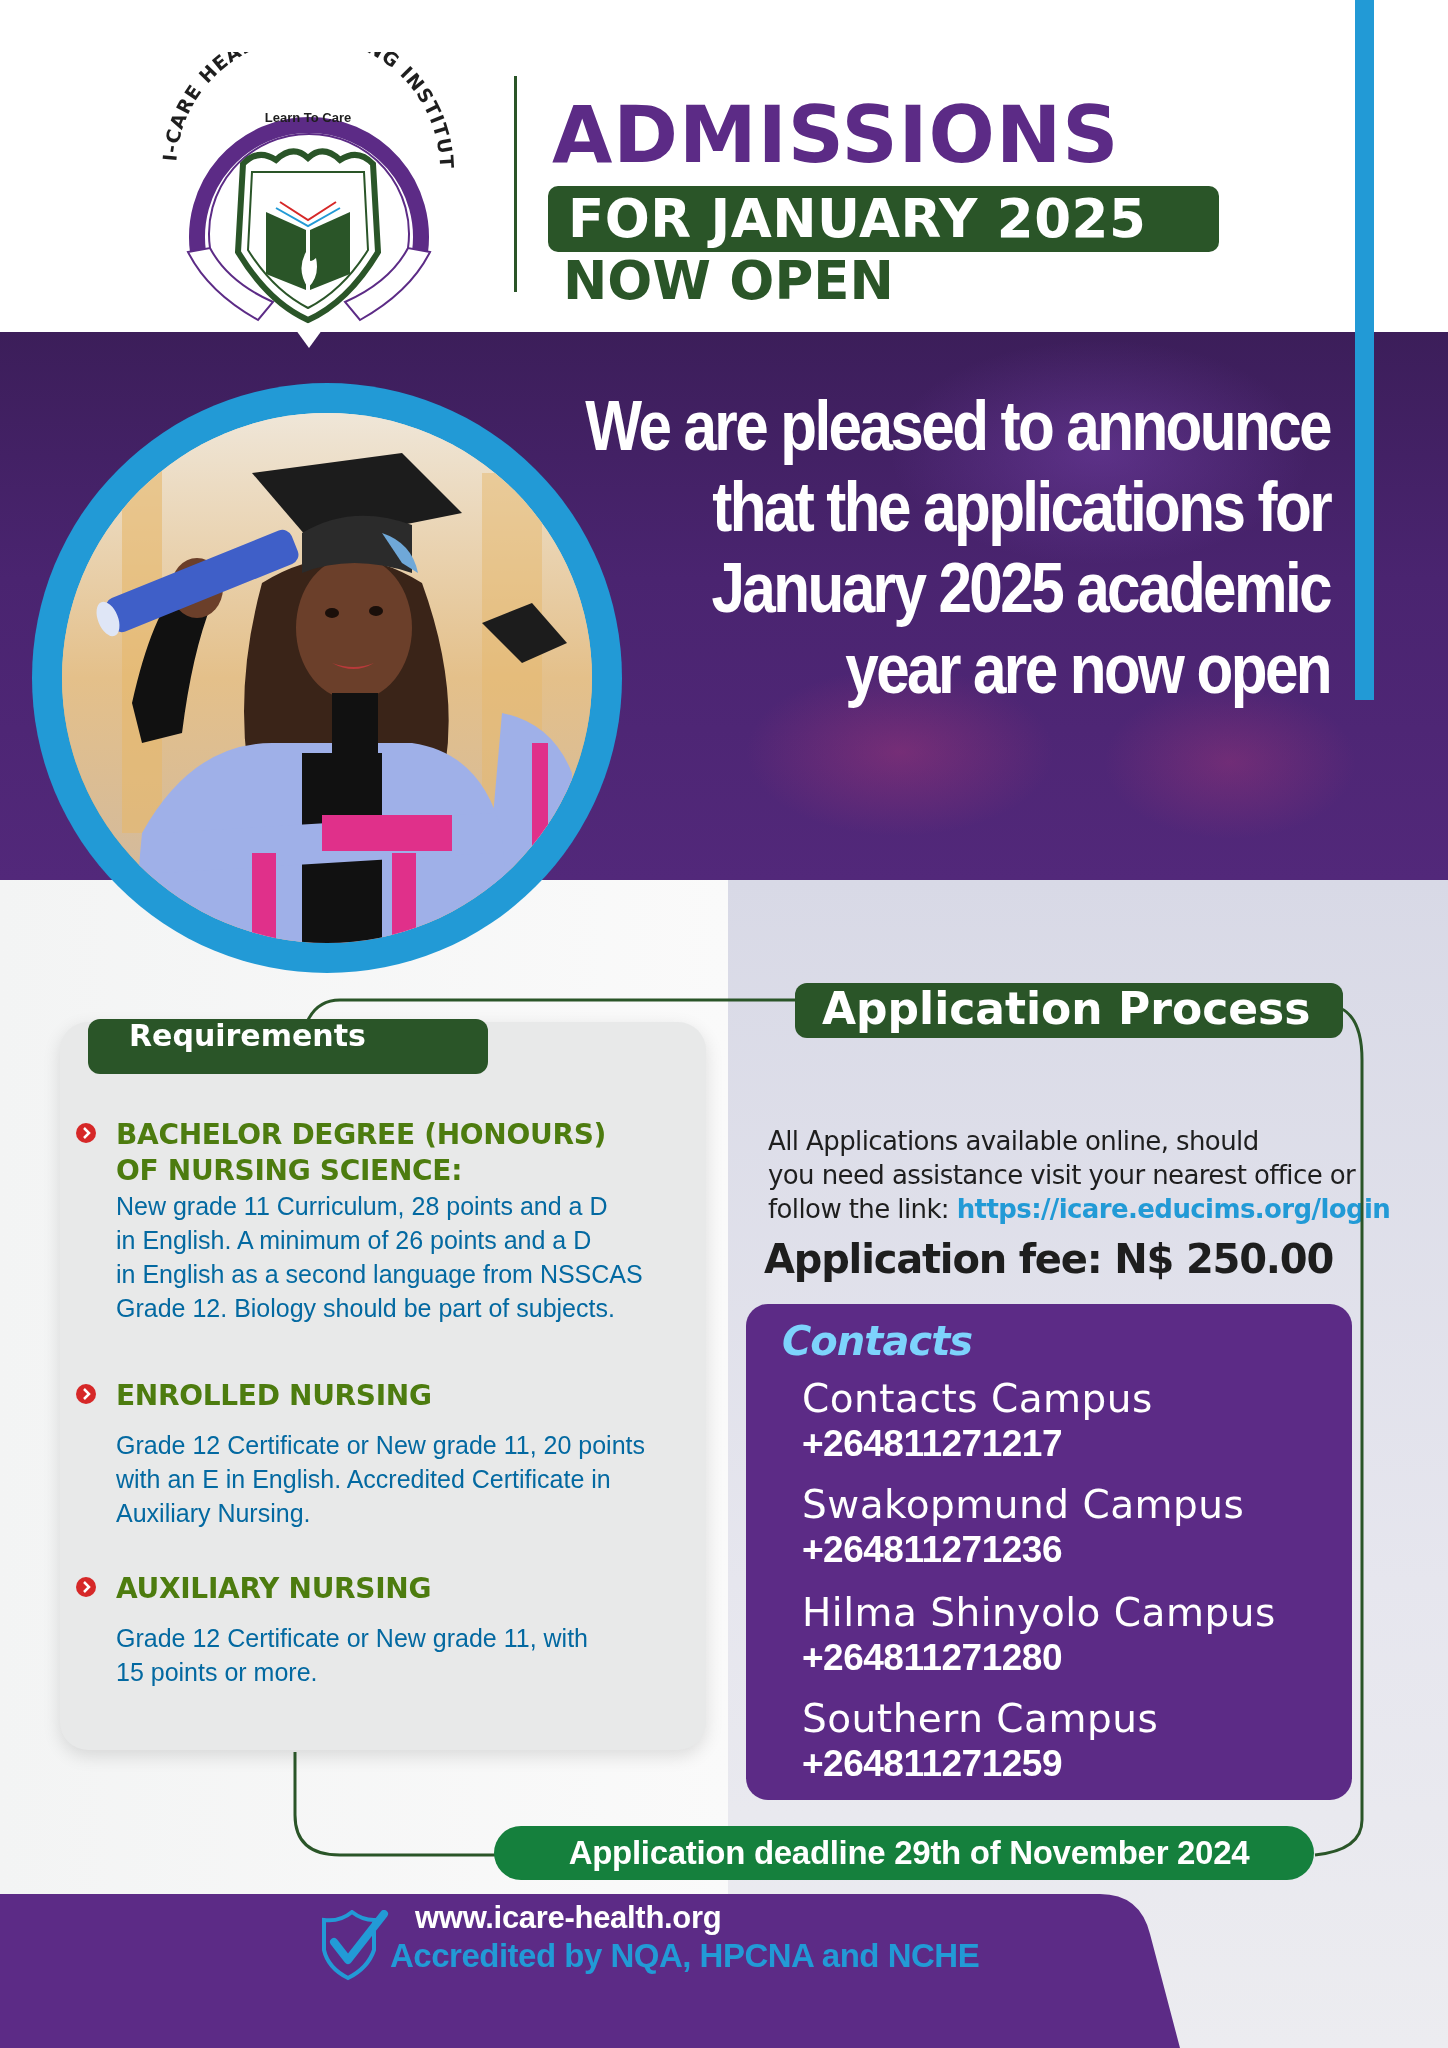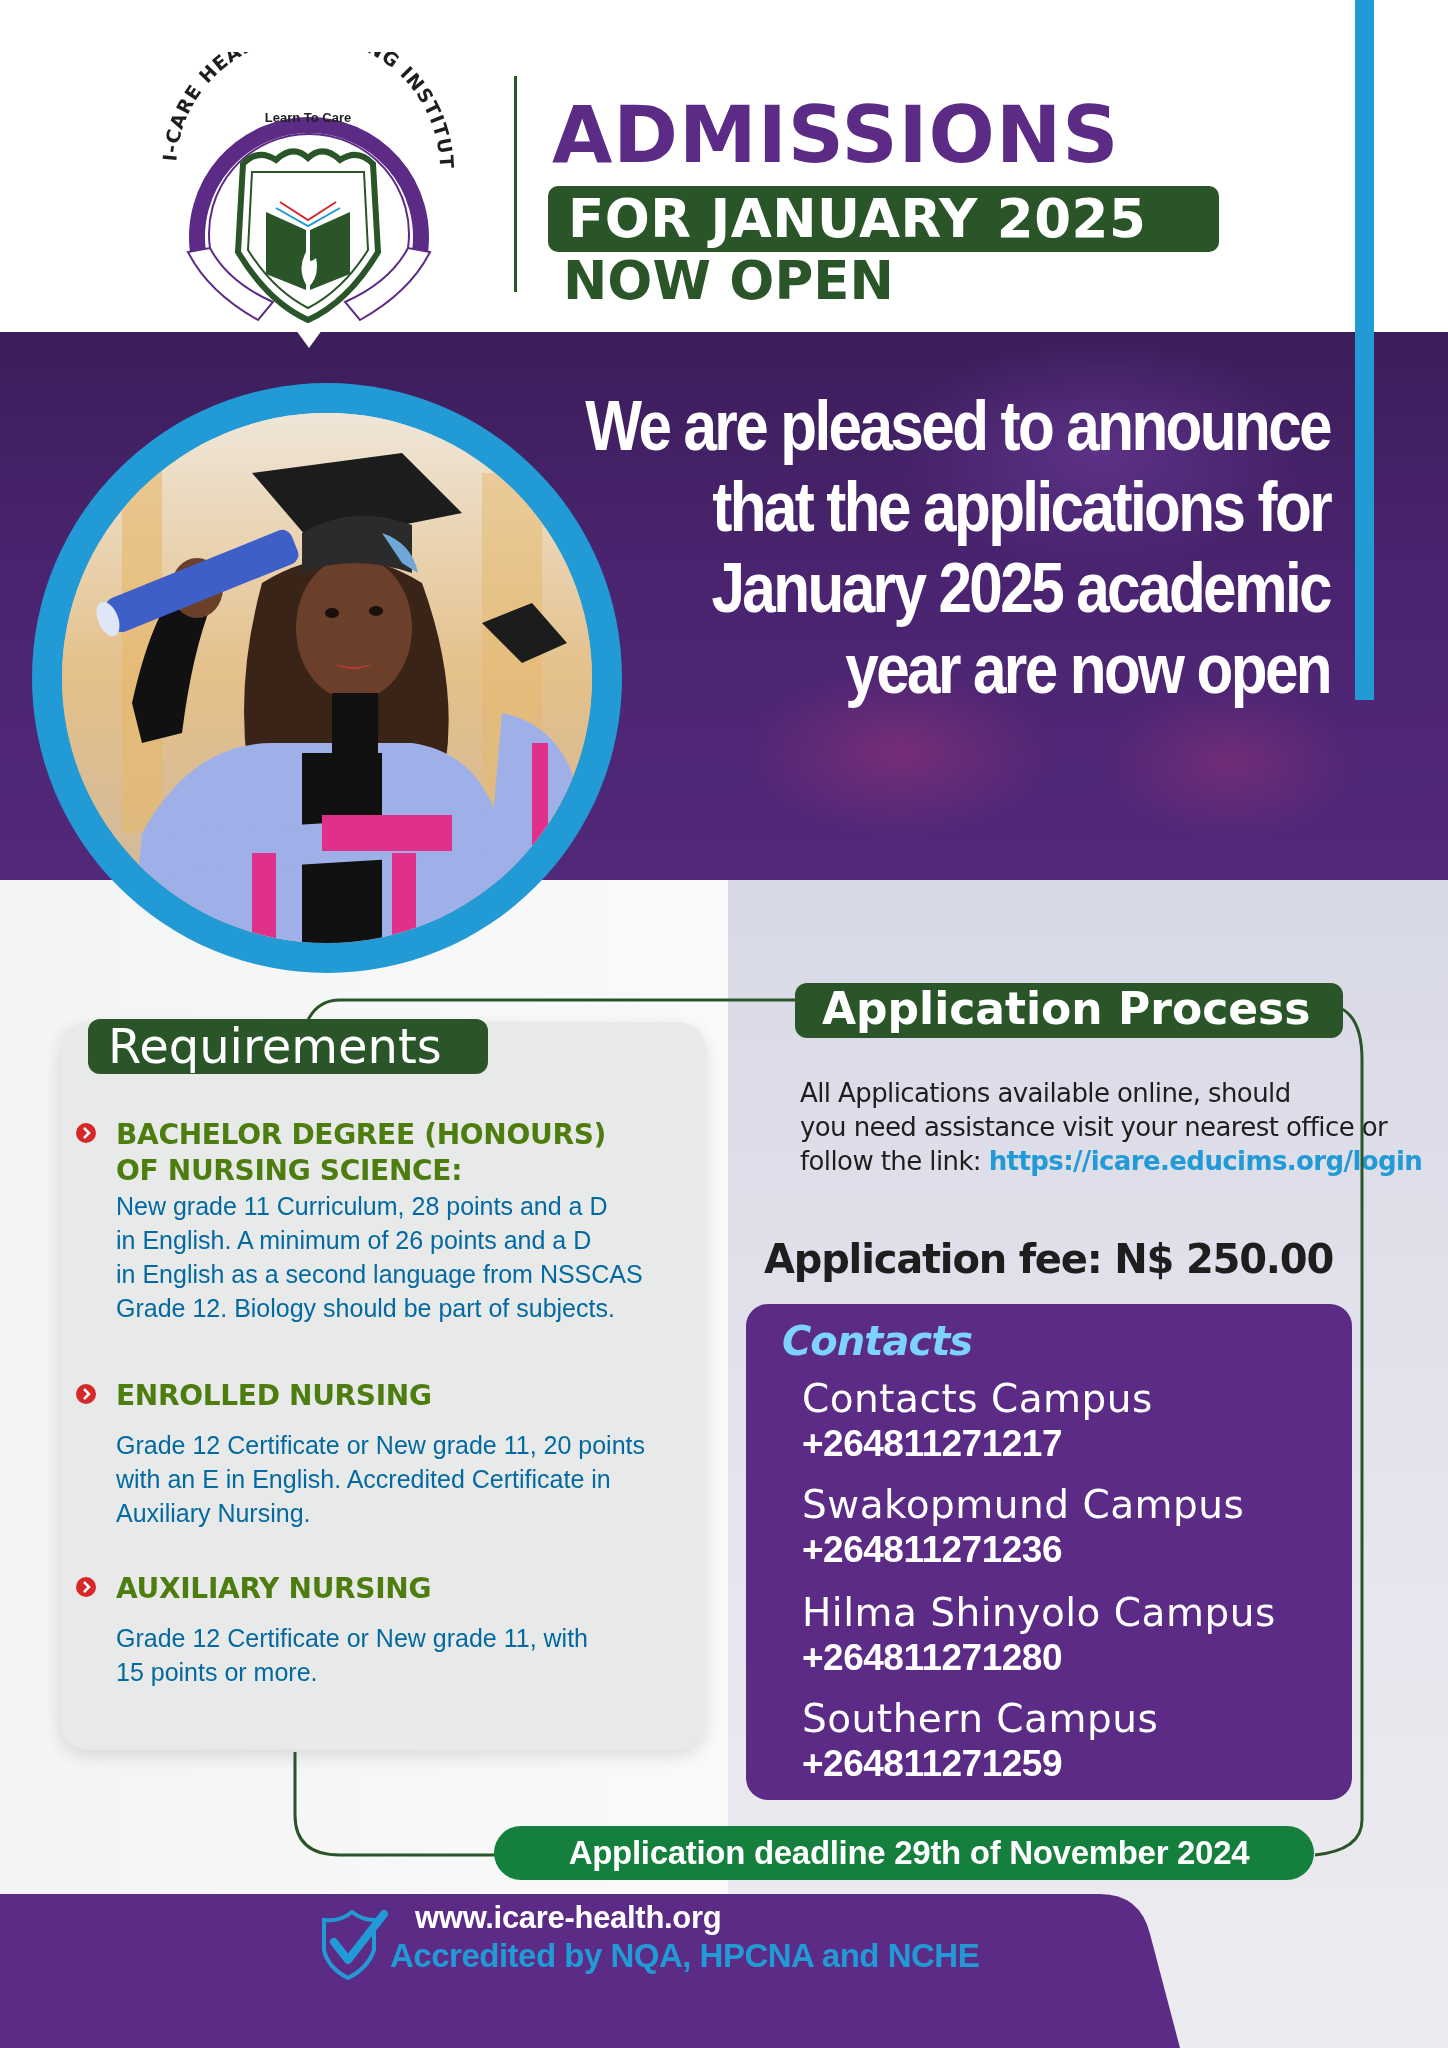--- a/index.html
+++ b/index.html
@@ -32,34 +32,34 @@
   .photo-ring { position: absolute; left: 32px; top: 383px; width: 590px; height: 590px; border-radius: 50%; background: #229ad6; z-index: 3; }
   .photo { position: absolute; left: 30px; top: 30px; width: 530px; height: 530px; border-radius: 50%; overflow: hidden;
     background: linear-gradient(180deg, #efe4d4 0%, #e6c99a 40%, #d9a95e 70%, #c7b5a0 100%); }
 
   
   .lower-left-bg { position: absolute; left: 0; top: 880px; width: 728px; height: 1016px; background: linear-gradient(90deg, #f3f4f4, #fafafa); }
   .lower-right-bg { position: absolute; left: 728px; top: 880px; width: 720px; height: 1168px; background: linear-gradient(180deg, #d8d9e6 0%, #e6e6ee 60%, #ececf0 100%); }
 
   .req-card { position: absolute; left: 60px; top: 1022px; width: 646px; height: 728px; background: #e8e9e9; border-radius: 28px; box-shadow: 0 6px 18px rgba(0,0,0,0.12); }
   .req-title-box { position: absolute; left: 88px; top: 1019px; width: 400px; height: 55px; background: #2a5528; border-radius: 12px; z-index: 2; }
-  .req-title { position: absolute; left: 108px; top: 1018px; font-size: 48px; font-weight: 400; color: #ffffff; font-family: "DejaVu Sans", sans-serif; z-index: 3; line-height: 1.2; }
+  .req-title { position: absolute; left: 129px; top: 1018px; font-size: 30px; font-weight: 700; color: #ffffff; font-family: "DejaVu Sans", sans-serif; z-index: 3; line-height: 1.2; }
 
   .req-item { position: absolute; left: 76px; width: 640px; }
   .req-bullet { position: absolute; left: 0; top: 6px; width: 20px; height: 20px; border-radius: 50%; background: #d62828; }
   .req-bullet svg { position: absolute; left: 0; top: 0; }
   .req-head { position: absolute; left: 40px; top: 0; color: #4d7c0f; font-weight: 700; font-size: 28px; line-height: 36px; font-family: "DejaVu Sans", sans-serif; white-space: nowrap; letter-spacing: -0.3px; }
   .req-body { position: absolute; left: 40px; color: #0369a1; font-size: 25px; line-height: 34px; font-family: "Liberation Sans", sans-serif; white-space: nowrap; }
 
   
   .conn { position: absolute; z-index: 1; }
 
   .ap-title-box { position: absolute; left: 795px; top: 983px; width: 548px; height: 55px; background: #2a5528; border-radius: 12px; z-index: 2; }
   .ap-title { position: absolute; left: 822px; top: 981px; font-size: 44px; font-weight: 700; color: #ffffff; font-family: "DejaVu Sans", sans-serif; z-index: 3; line-height: 1.25; white-space: nowrap; }
-  .ap-text { position: absolute; left: 768px; top: 1076px; font-size: 26px; line-height: 34px; color: #1e1e1e; font-family: "DejaVu Sans", sans-serif; white-space: nowrap; letter-spacing: -0.6px; margin-left: 32px; }
+  .ap-text { position: absolute; left: 768px; top: 1124px; font-size: 26px; line-height: 34px; color: #1e1e1e; font-family: "DejaVu Sans", sans-serif; white-space: nowrap; letter-spacing: -0.6px; }
   .ap-link { color: #229ad6; font-weight: 700; }
   .ap-fee { position: absolute; left: 764px; top: 1236px; font-size: 40px; font-weight: 900; color: #1e1e1e; font-family: "DejaVu Sans", sans-serif; white-space: nowrap; letter-spacing: -1.2px; }
 
   .contacts { position: absolute; left: 746px; top: 1304px; width: 606px; height: 496px; background: #5c2b86; border-radius: 22px; }
   .contacts-title { position: absolute; left: 36px; top: 14px; font-size: 40px; font-weight: 900; font-style: italic; color: #7dd3fc; font-family: "DejaVu Sans", sans-serif; letter-spacing: -1px; }
   .contact { position: absolute; left: 56px; color: #ffffff; }
   .contact-name { font-size: 39px; line-height: 46px; font-family: "DejaVu Sans", sans-serif; font-weight: 400; white-space: nowrap; letter-spacing: 0.5px; }
   .contact-phone { font-size: 37px; line-height: 44px; font-weight: 700; font-family: "Liberation Sans", sans-serif; white-space: nowrap; letter-spacing: -0.5px; }
 
   .deadline-box { position: absolute; left: 494px; top: 1826px; width: 820px; height: 54px; background: #15803d; border-radius: 27px; z-index: 2; }

